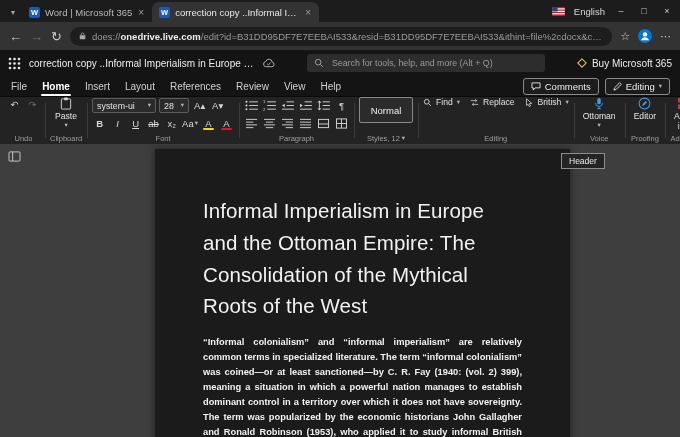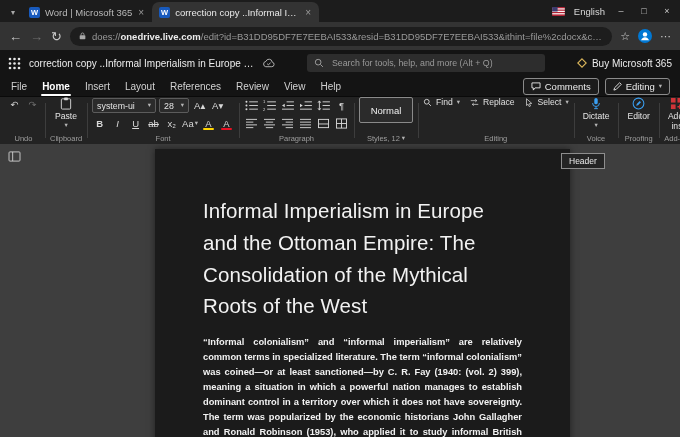--- a/index.html
+++ b/index.html
@@ -375,36 +375,36 @@
         <button class="srow">
           <svg width="9" height="9" viewBox="0 0 12 12">
               <path d="M1 3.5h8M9 3.5L7 1.7M9 3.5L7 5.3M11 8.5H3M3 8.5l2-1.8M3 8.5l2 1.8" fill="none" stroke="#d8d8d8"></path>
             </svg>
           <span>Replace</span>
         </button>
         <button class="srow">
           <svg width="9" height="9" viewBox="0 0 12 12">
               <path d="M2 1l7 6.2-3.2.4 1.6 3-1.7.9-1.6-3.2L2 10z" fill="none" stroke="#d8d8d8"></path>
             </svg>
-          <span>Select</span>
+          <span>British</span>
           <span class="chev">▾</span>
         </button>
       </div>
     </div>
     <div class="glabel">Editing</div>
   </div>
 
   <div class="rgroup">
     <div class="rgc">
       <button class="bigbtn">
         <svg width="12" height="13" viewBox="0 0 14 15">
             <rect x="5" y="1" width="4" height="7.5" rx="2" fill="#3aa0f3"></rect>
             <path d="M3 7a4 4 0 0 0 8 0M7 11v2.5M4.8 13.5h4.4" fill="none" stroke="#3aa0f3" stroke-width="1.1"></path>
           </svg>
-        <span>Dictate</span>
+        <span>Ottoman</span>
         <span class="chev">▾</span>
       </button>
     </div>
     <div class="glabel">Voice</div>
   </div>
 
   <div class="rgroup">
     <div class="rgc">
       <button class="bigbtn">
         <svg width="13" height="13" viewBox="0 0 14 14">

